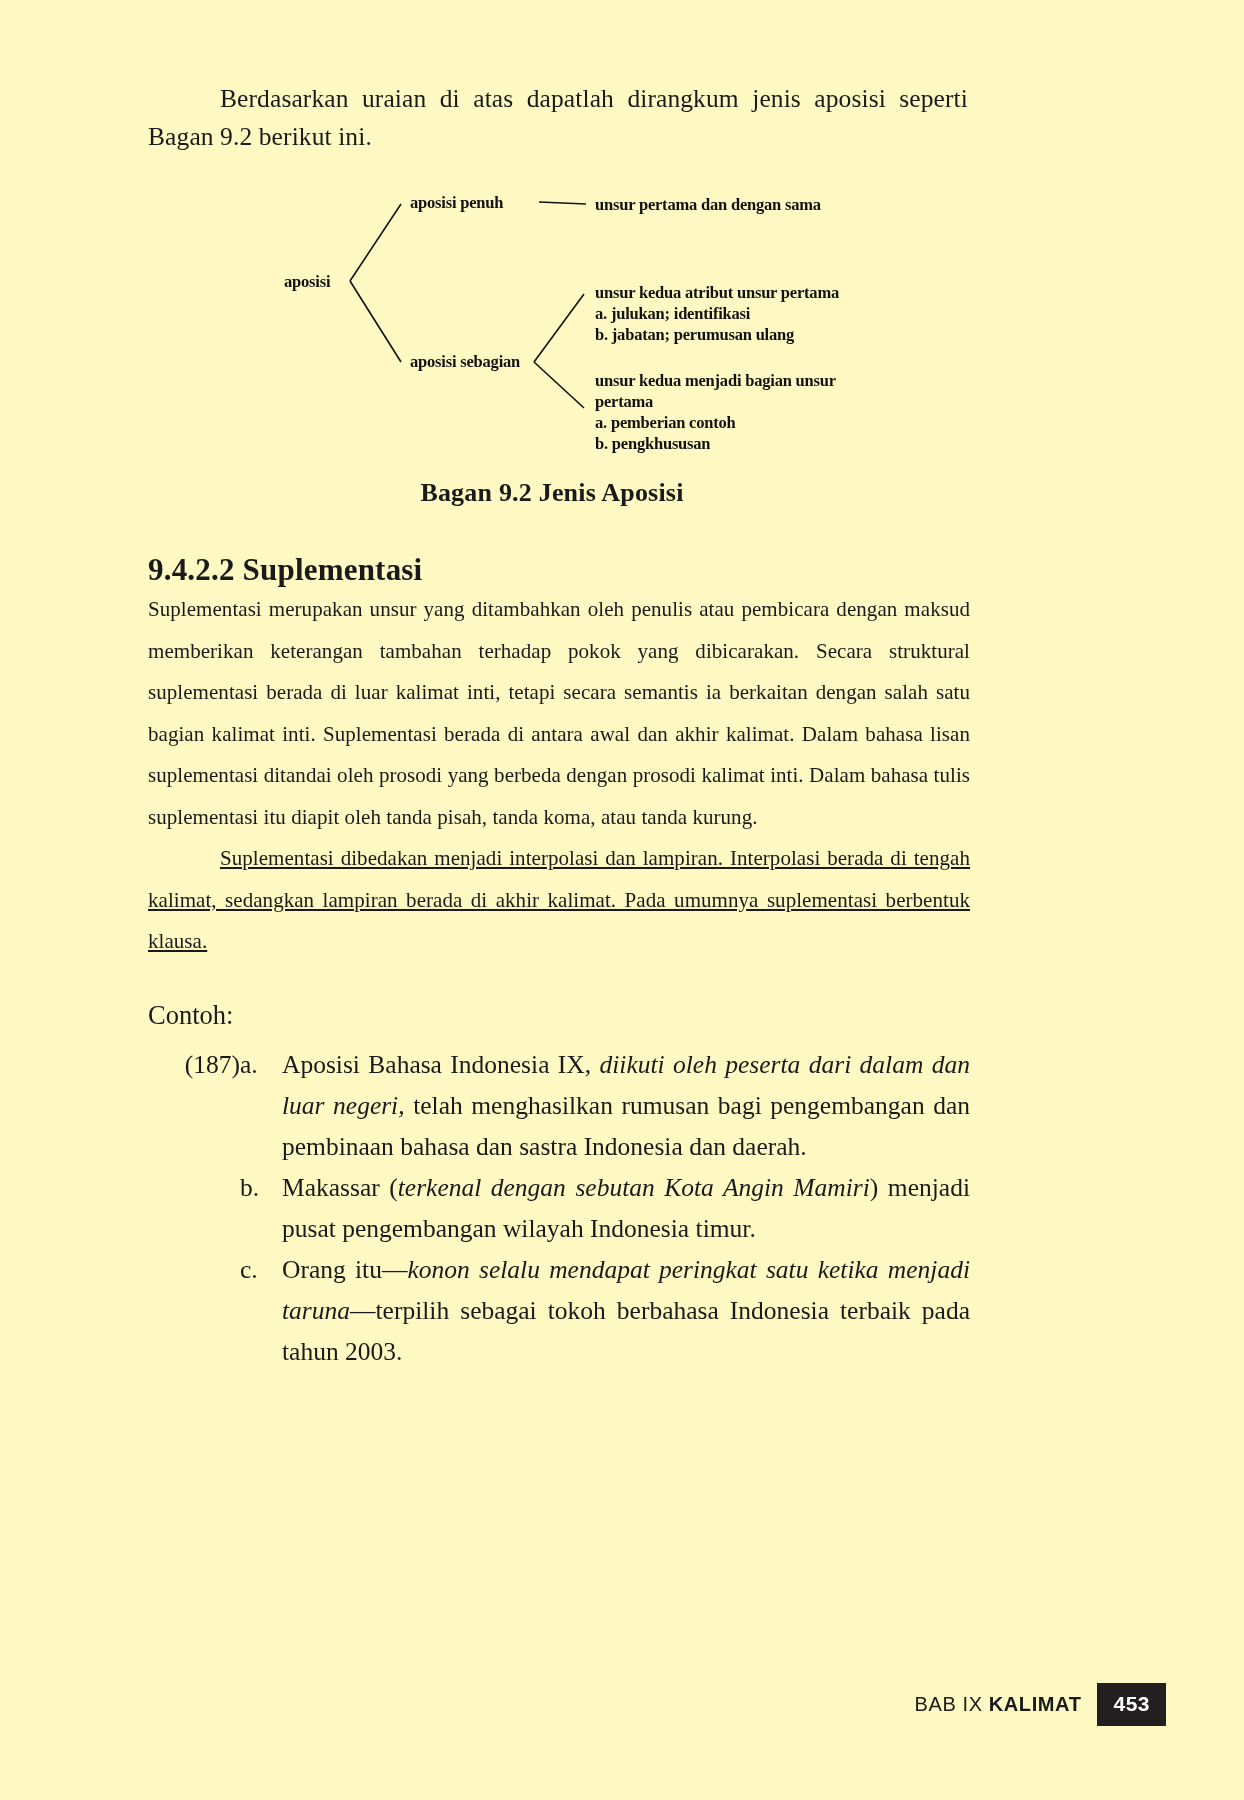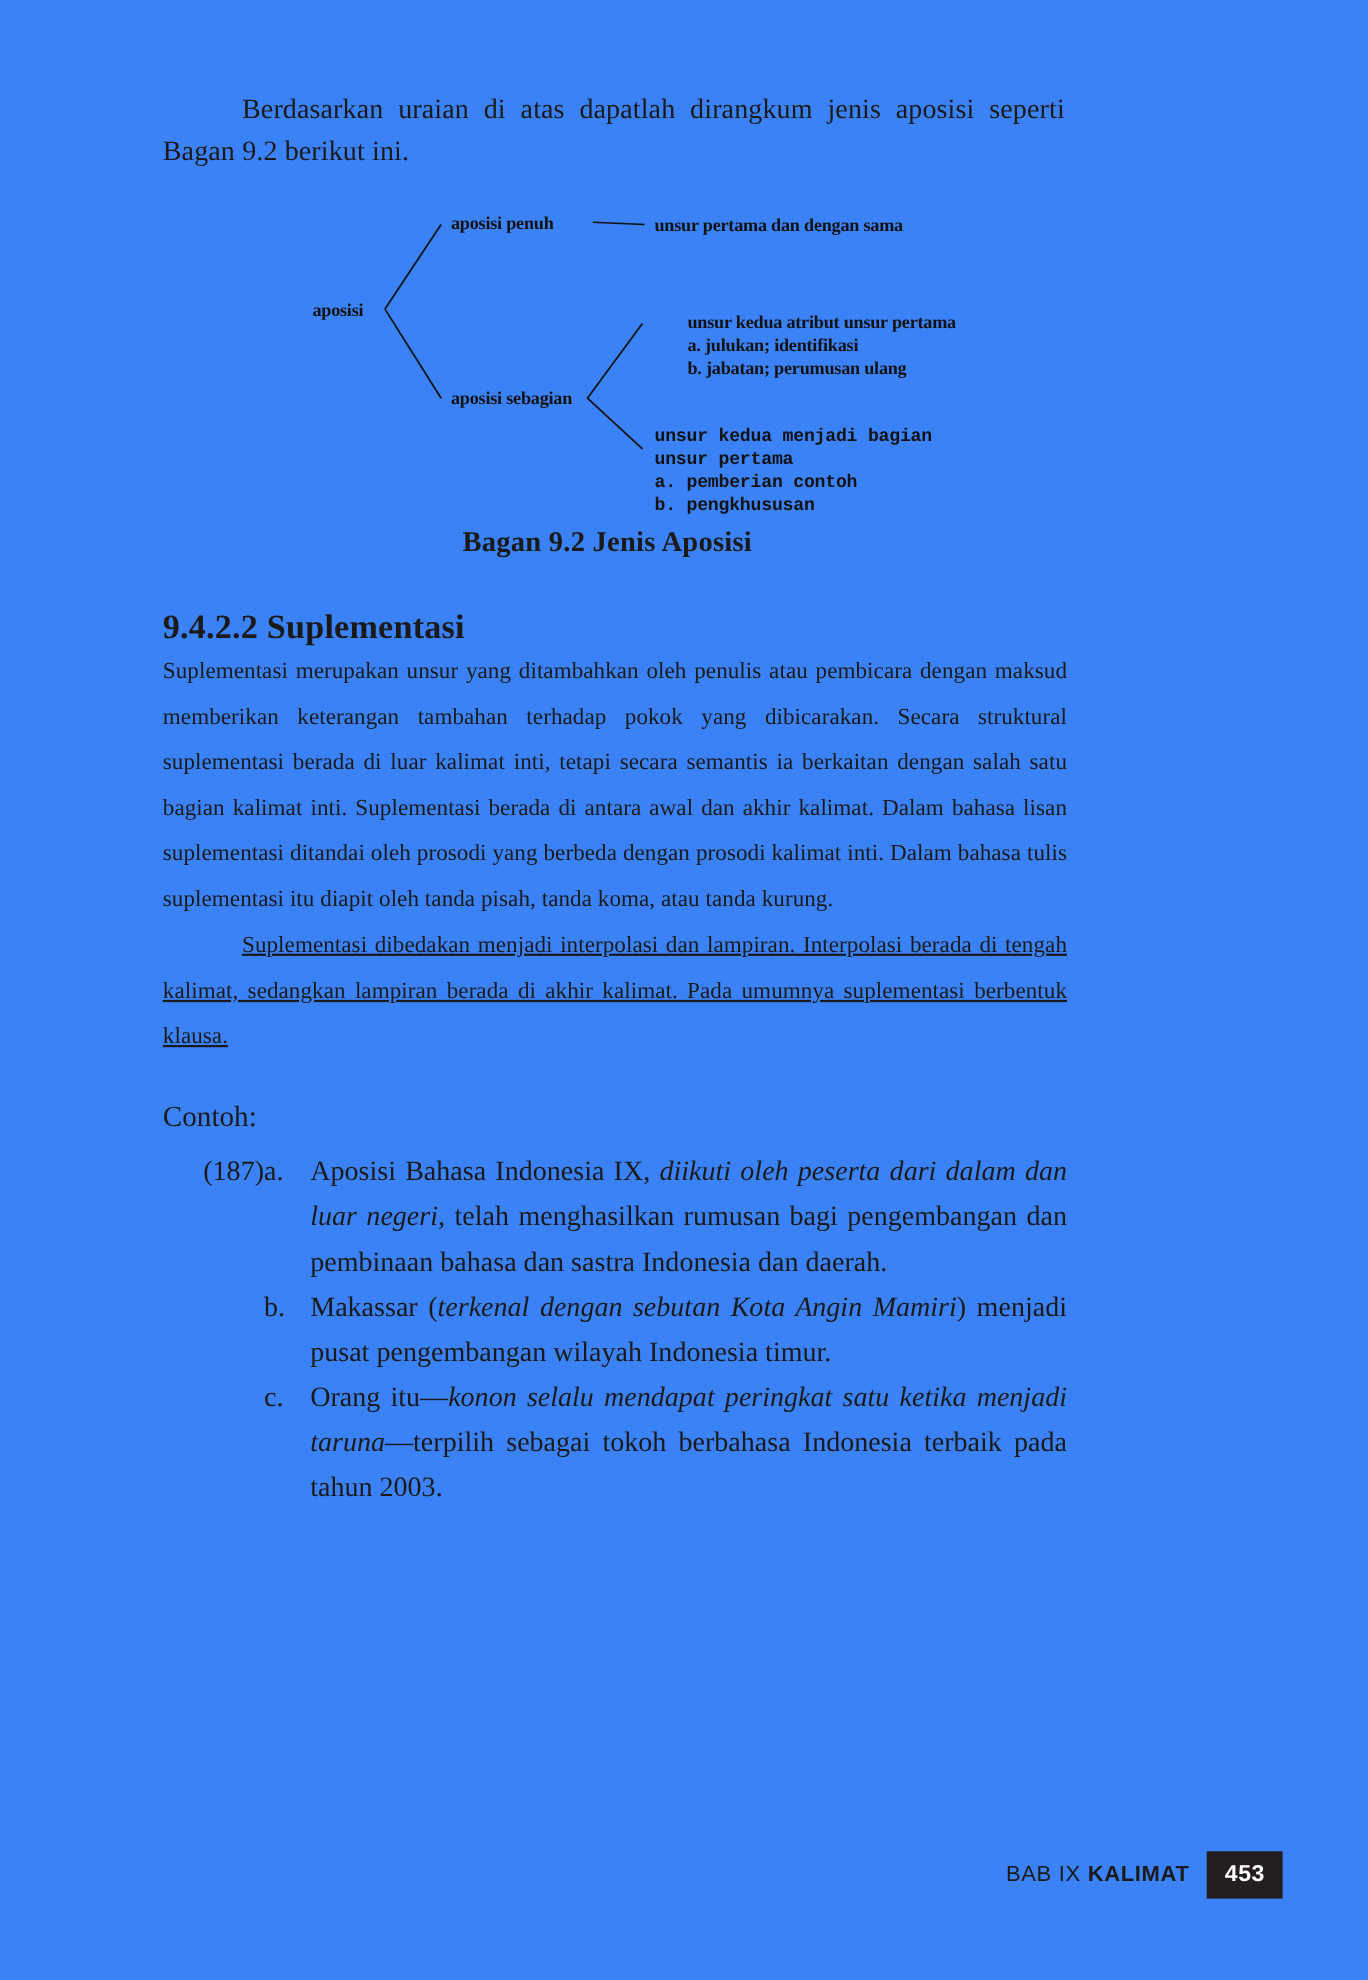--- a/index.html
+++ b/index.html
@@ -4,21 +4,21 @@
 <style>
   html, body {
     margin: 0;
     padding: 0;
     background: #ffffff;
   }
   .page {
     position: relative;
     width: 1244px;
     height: 1800px;
-    background: #3b82f6;
+    background: #fef9c3;
     font-family: "Liberation Serif", "DejaVu Serif", serif;
     color: #1a1a1a;
     overflow: hidden;
   }
 
   
   .intro {
     position: absolute;
     left: 148px;
     top: 80px;
@@ -52,22 +52,22 @@
     color: #111111;
     white-space: nowrap;
     letter-spacing: -0.2px;
   }
   .dlabel.multi { white-space: normal; width: 260px; }
 
   #lab-root      { left: 136px;  top: 93px; }
   #lab-penuh     { left: 262px;  top: 14px; }
   #lab-sebagian  { left: 262px;  top: 173px; }
   #lab-penuh-d   { left: 447px;  top: 16px; }
-  #lab-atribut   { left: 447px;  top: 104px; margin-left: 30px; }
-  #lab-bagian    { left: 447px;  top: 208px; font-family: Liberation Mono, monospace; }
+  #lab-atribut   { left: 447px;  top: 104px; }
+  #lab-bagian    { left: 447px;  top: 192px; }
 
   
   .chart-caption {
     position: absolute;
     left: 0;
     top: 478px;
     width: 1104px;
     text-align: center;
     font-size: 26px;
     font-weight: bold;

